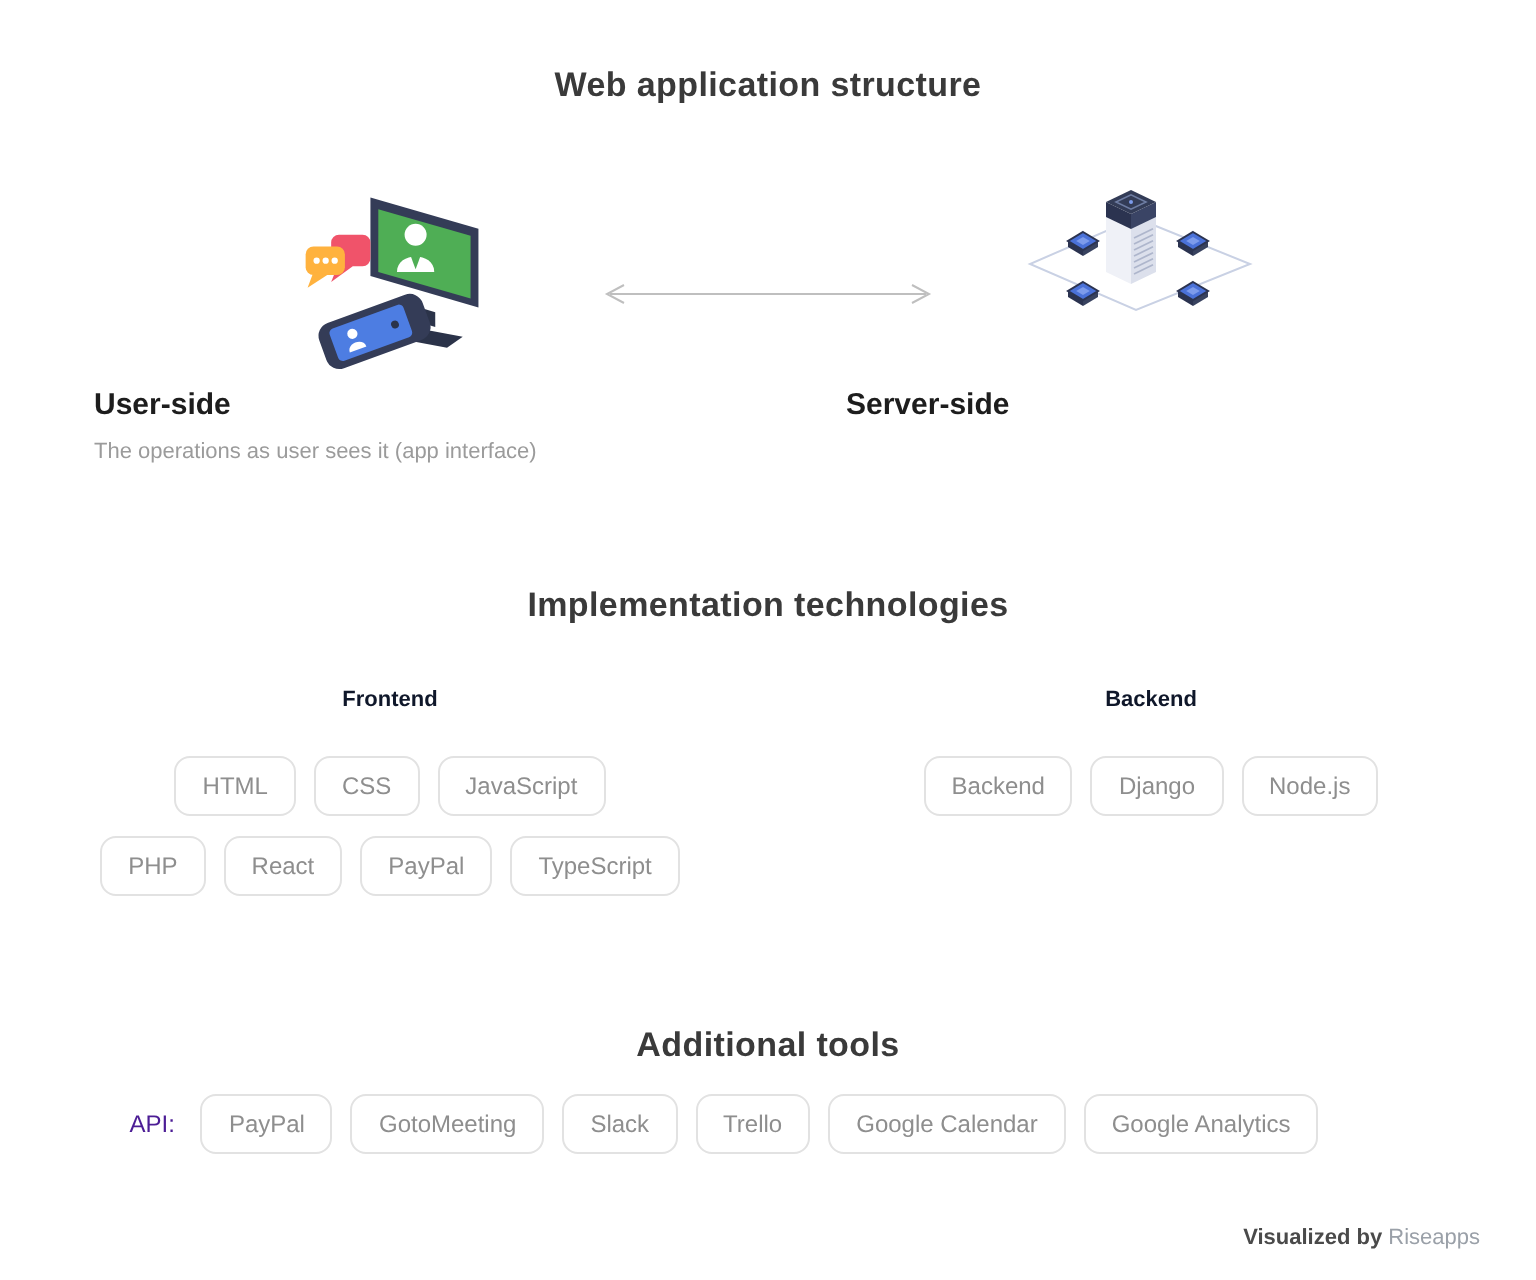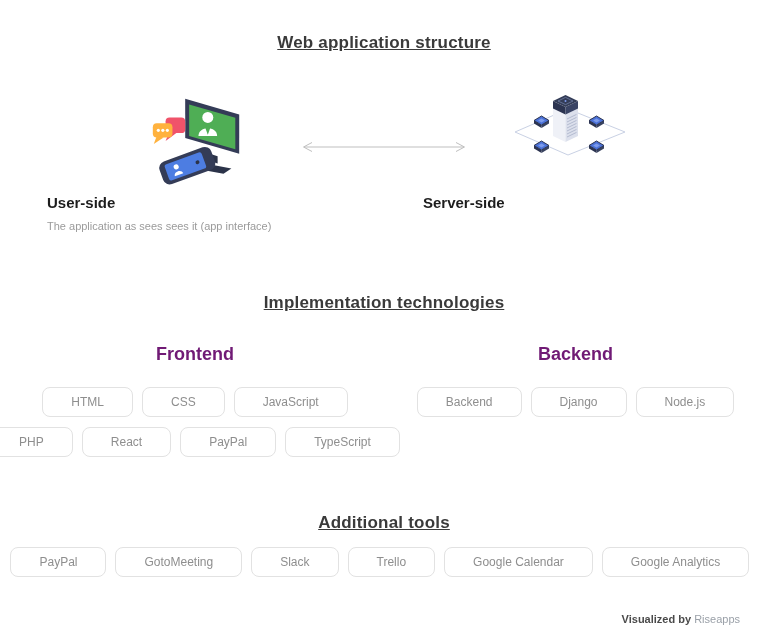--- a/index.html
+++ b/index.html
@@ -2,43 +2,43 @@
 <html><head>
 <meta charset="utf-8">
 <style>
   html, body { margin:0; padding:0; background:#ffffff; }
   .canvas {
     position:relative; width:768px; height:640px; background:#ffffff;
     font-family:"Liberation Sans", sans-serif; overflow:hidden;
   }
   .main-title, .section-title {
     position:absolute; left:0; width:100%; text-align:center;
-    font-size:17px; font-weight:700; color:#3a3a3a; margin:0; letter-spacing:.2px;text-decoration:underline;
+    font-size:17px; font-weight:700; color:#3a3a3a; margin:0; letter-spacing:.2px;
   }
   .main-title { top:33px; }
   .tech-title  { top:293px; }
   .tools-title { top:513px; }
 
   .node { position:absolute; width:300px; }
   .node-user   { left:47px;  top:84px; }
   .node-server { left:423px; top:84px; }
   .node-illustration { height:108px; display:flex; align-items:center; justify-content:center; }
   .node-label { font-size:15px; font-weight:700; color:#1d1d1d; margin-top:2px; }
   .node-desc  { font-size:11px; color:#9b9b9b; margin-top:9px; }
 
   .arrow-connector { position:absolute; left:298px; top:139px; width:172px; height:16px; }
 
   .tech-col { position:absolute; top:344px; text-align:center; }
   .tech-col-frontend { left:40px;  width:310px; }
   .tech-col-backend  { left:418px; width:315px; }
-  .tech-col-title { font-size:18px; font-weight:700; color:#701a75; margin:0 0 22px 0; }
+  .tech-col-title { font-size:11px; font-weight:700; color:#0f172a; margin:0 0 22px 0; }
 
   .chip-row { display:flex; justify-content:center; gap:9px; margin-bottom:10px; }
   .chip {
-    height:30px; line-height:28px; padding:0 28px; box-sizing:border-box;
+    height:30px; line-height:28px; padding:0 13px; box-sizing:border-box;
     border:1px solid #e2e2e2; border-radius:8px; background:#ffffff;
     font-size:12px; color:#8e8e8e; white-space:nowrap;
   }
 
   .api-row {
     position:absolute; top:547px; left:-22px; width:768px;
     display:flex; justify-content:center; align-items:center; gap:9px;
   }
   .api-label { font-size:12px; font-weight:400; color:#4c1d95; margin-right:4px; }
 
@@ -75,21 +75,21 @@
         <g transform="rotate(-20 75 83)">
           <rect x="47" y="71" width="56" height="24.5" rx="7" fill="#343C57"></rect>
           <rect x="53" y="74.5" width="40" height="17.5" rx="2.5" fill="#4D7DE2"></rect>
           <circle cx="64" cy="80.5" r="2.6" fill="#ffffff"></circle>
           <path d="M59.5,89 C59.5,84 68.5,84 68.5,89 Z" fill="#ffffff"></path>
           <circle cx="86" cy="83.5" r="2" fill="#2B3349"></circle>
         </g>
       </svg>
     </div>
     <div class="node-label">User-side</div>
-    <div class="node-desc">The application as sees sees it (app interface)</div>
+    <div class="node-desc">The operations as user sees it (app interface)</div>
   </div>
 
   <svg class="arrow-connector" viewBox="0 0 172 16" aria-hidden="true">
     <line x1="7" y1="8" x2="165" y2="8" stroke="#BFBFBF" stroke-width="1"></line>
     <path d="M14,3.5 L5.5,8 L14,12.5" fill="none" stroke="#BFBFBF" stroke-width="1"></path>
     <path d="M158,3.5 L166.5,8 L158,12.5" fill="none" stroke="#BFBFBF" stroke-width="1"></path>
   </svg>
 
   <div class="node node-server">
     <div class="node-illustration">

